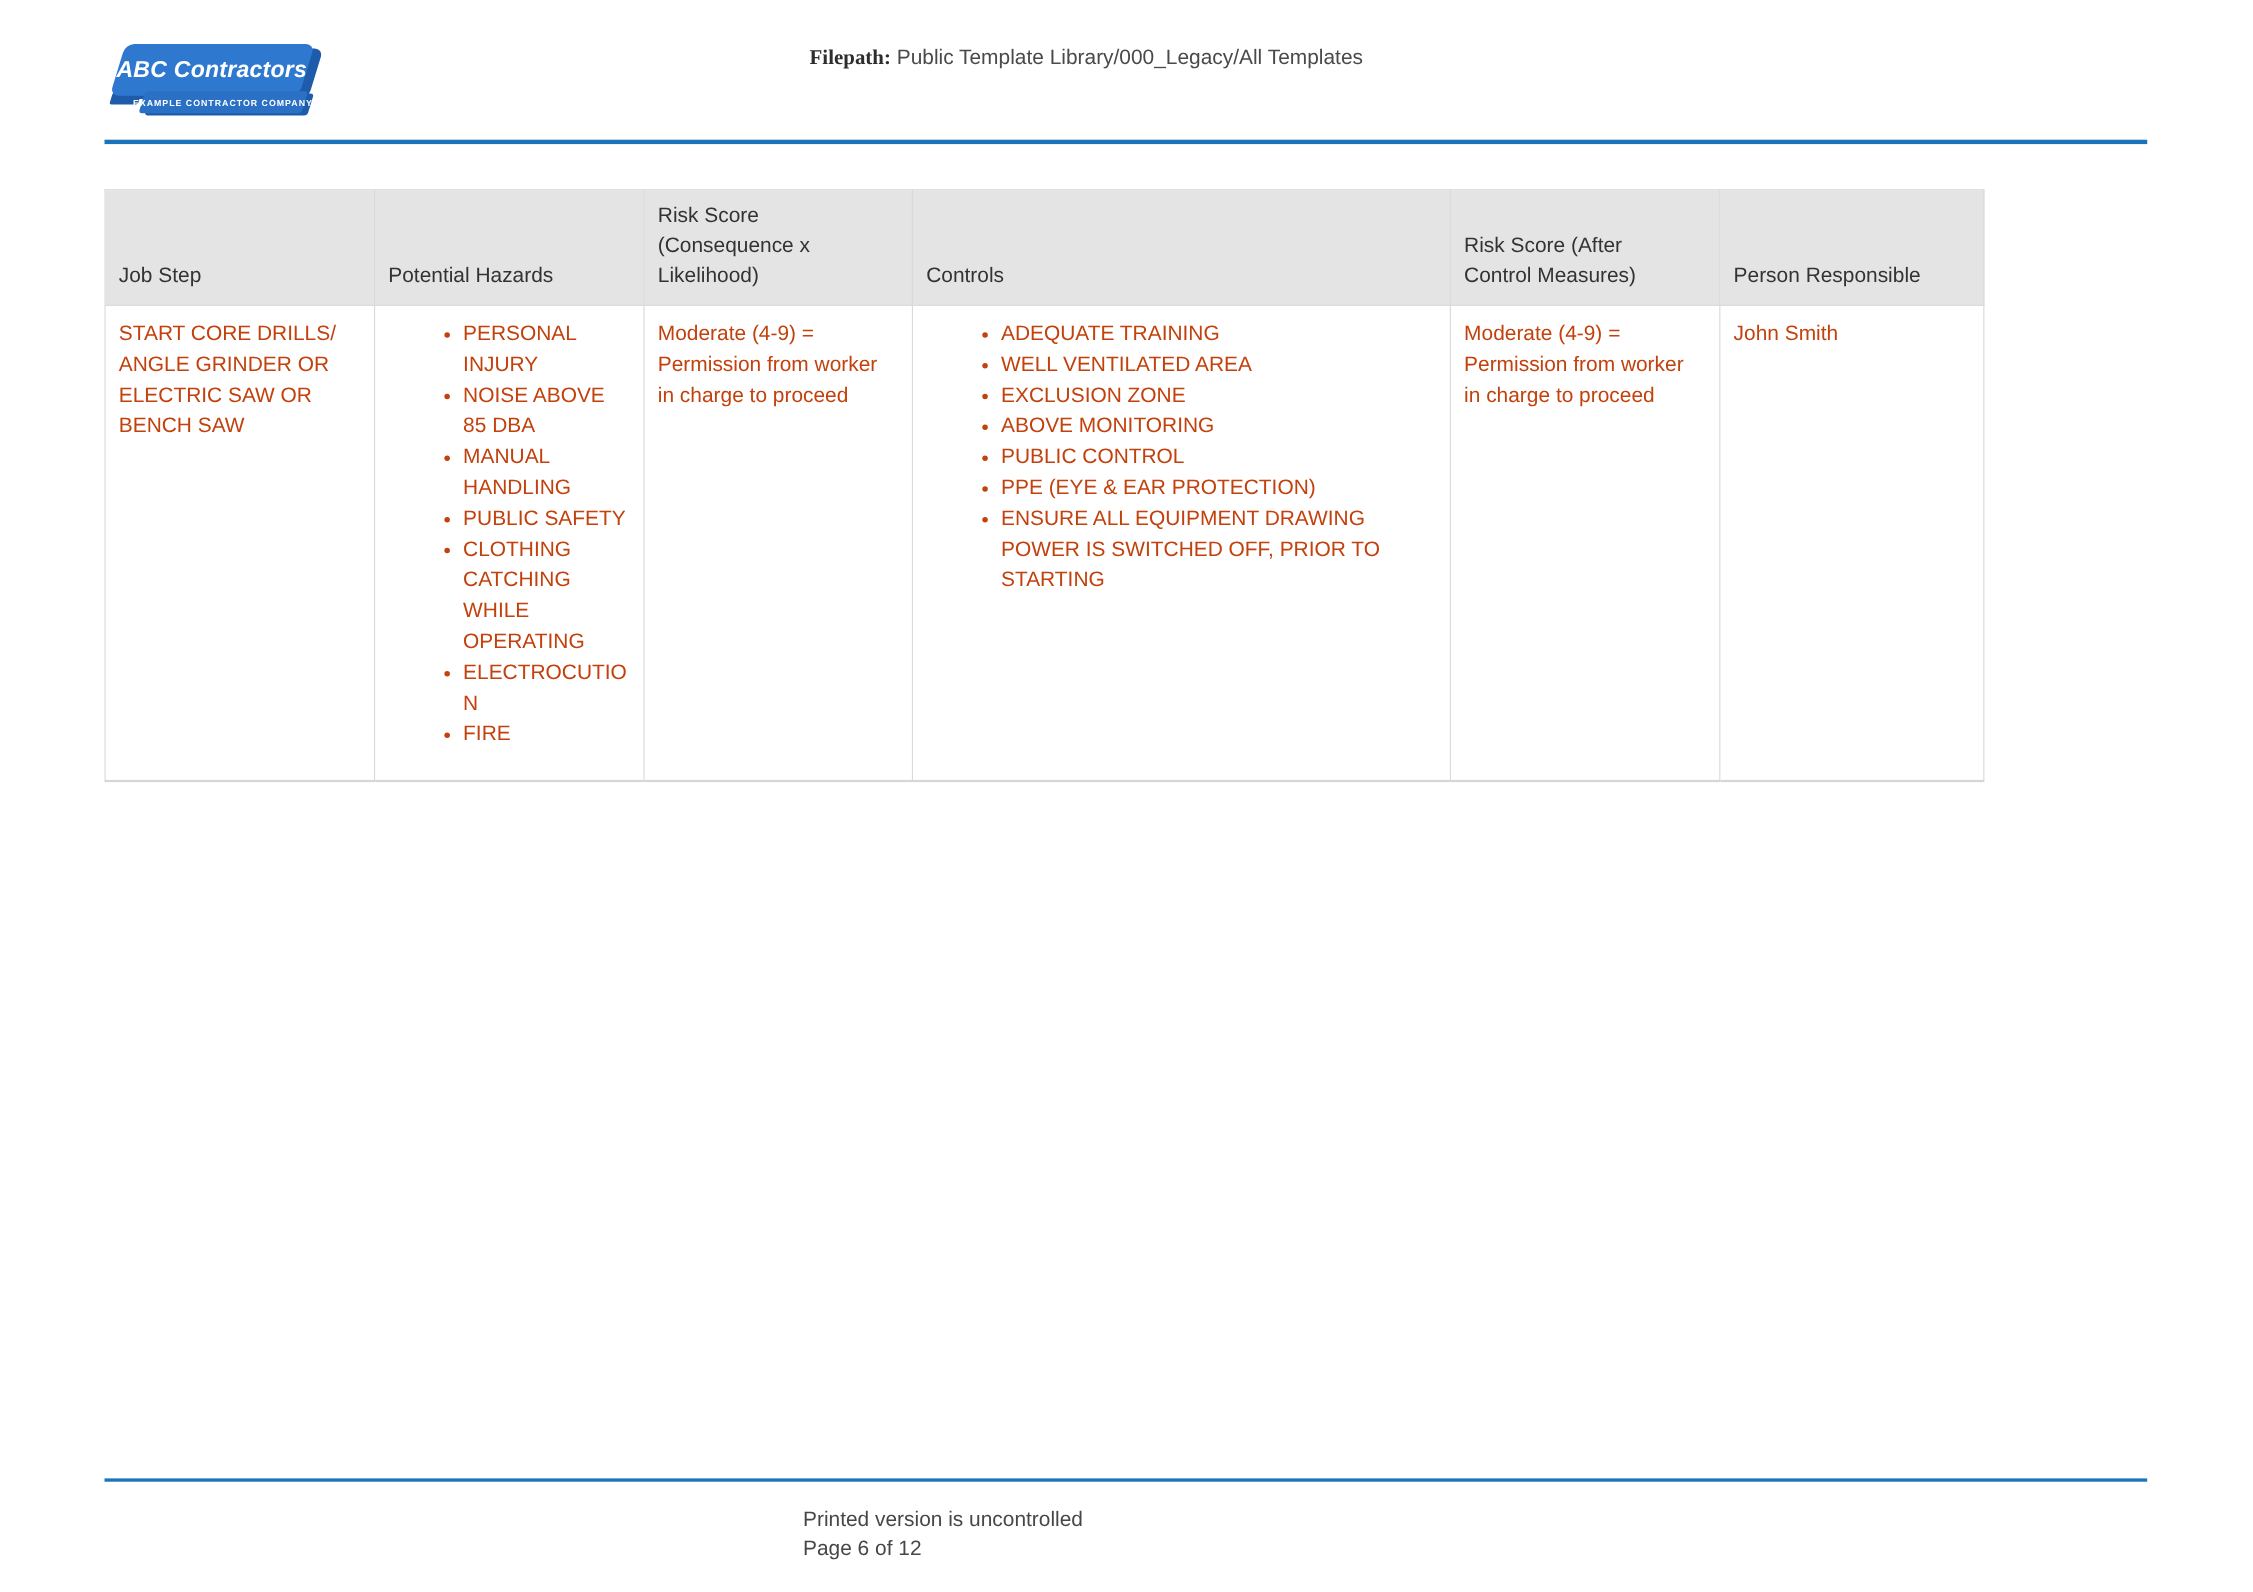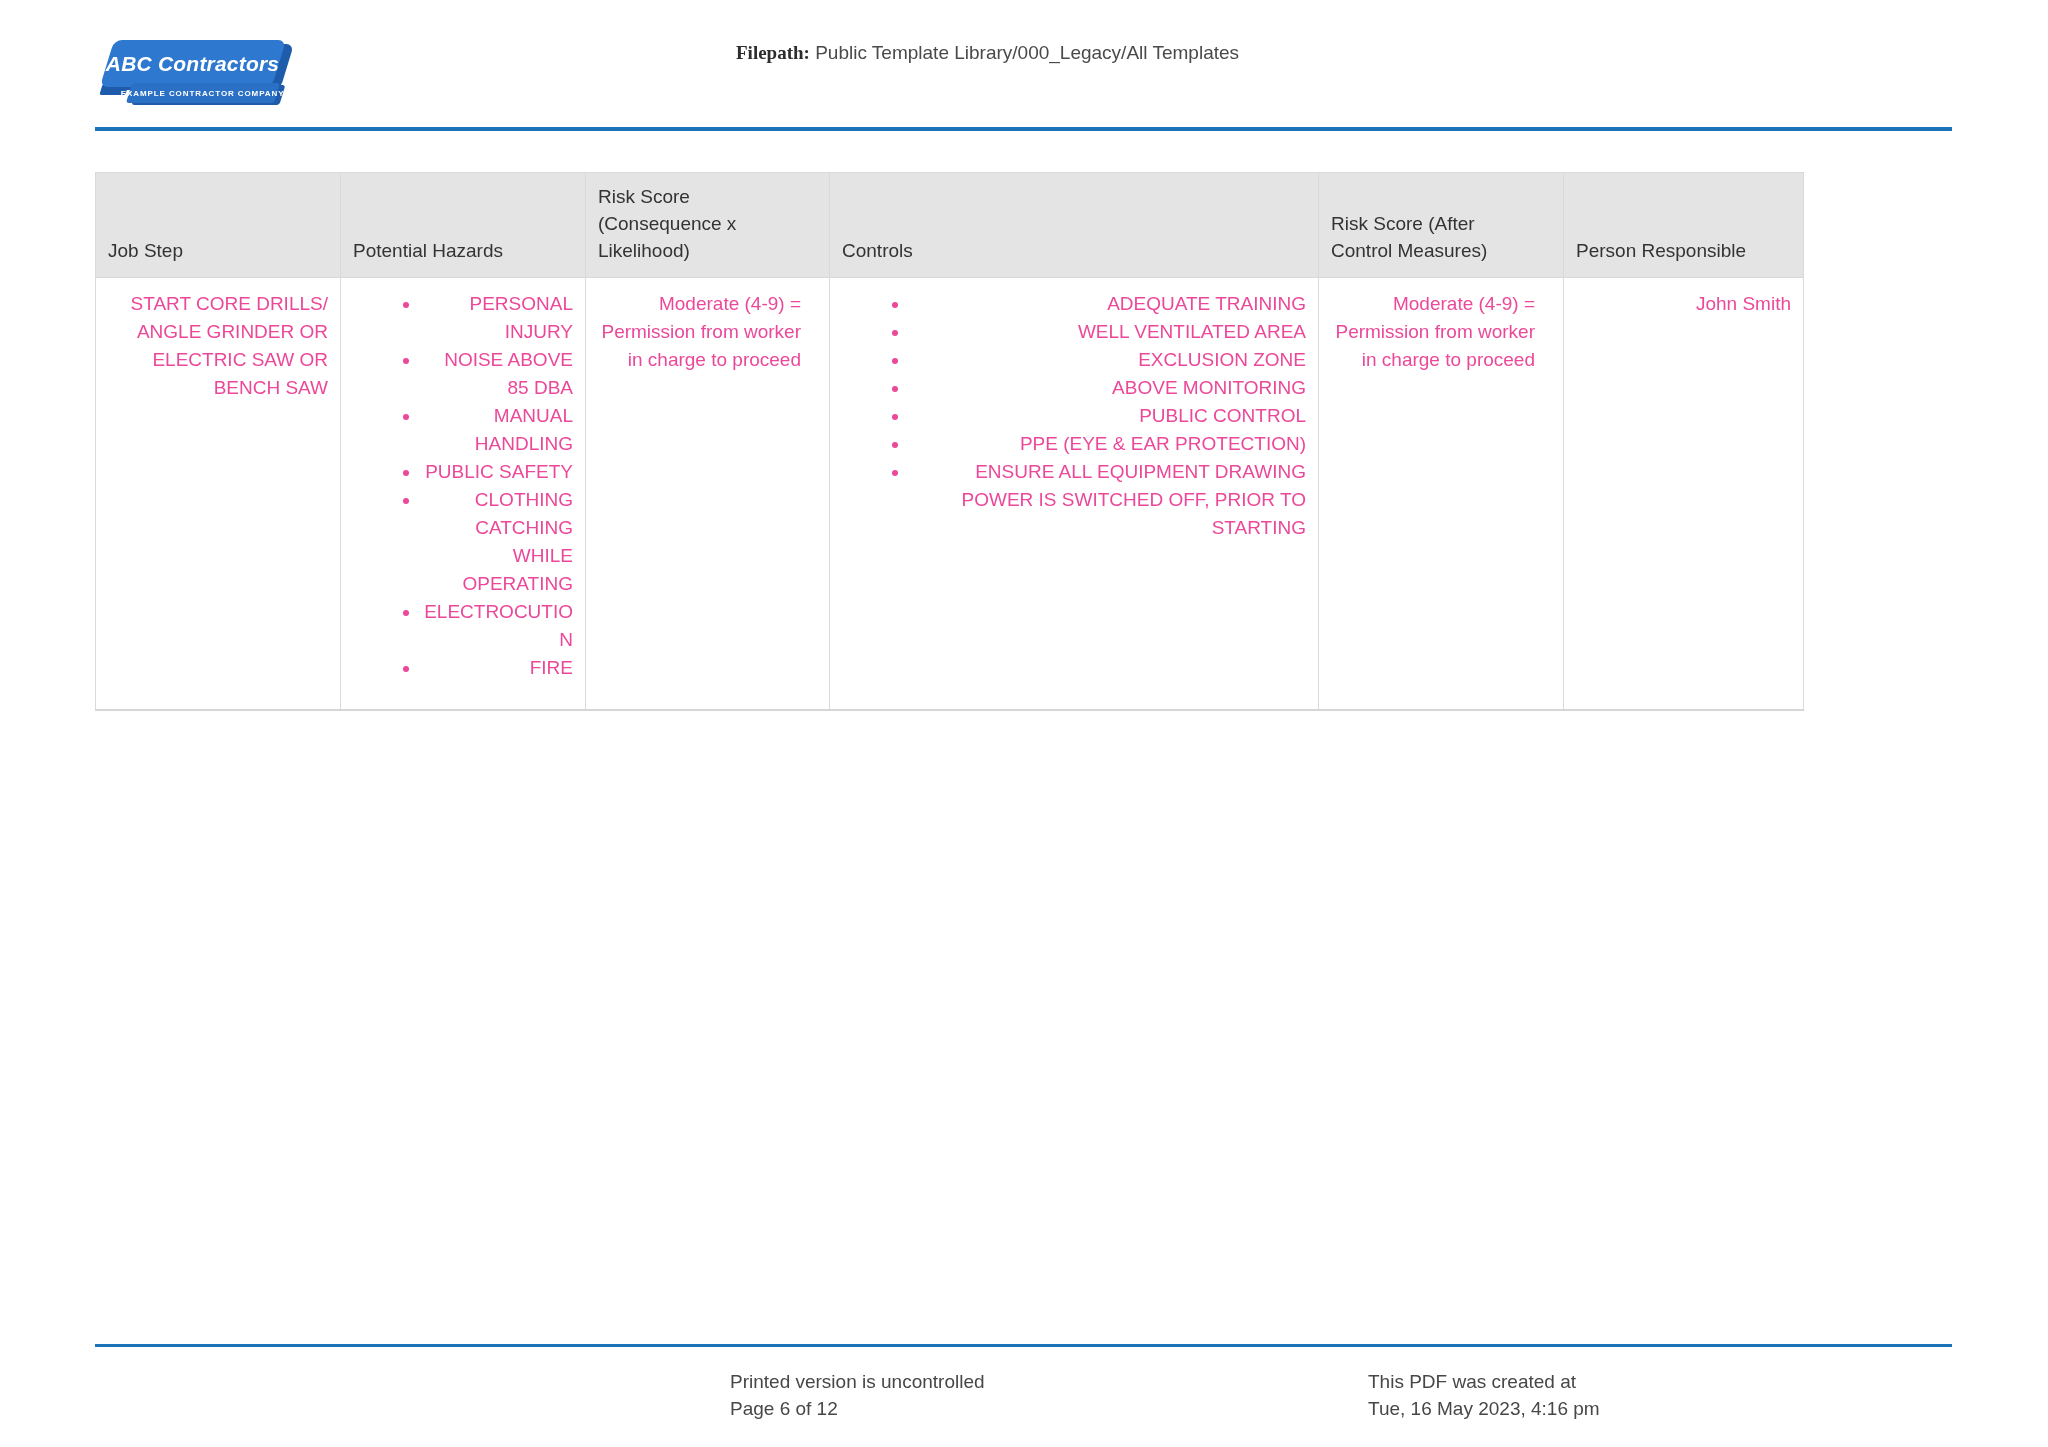--- a/index.html
+++ b/index.html
@@ -36,22 +36,22 @@
   
   .doc-table { position:absolute; left:95px; top:172px; width:1708px;
                border-collapse:collapse; table-layout:fixed; }
   .doc-table th, .doc-table td { border:1px solid #d9d9d9; }
   .doc-table th {
     background:#e4e4e4; vertical-align:bottom; text-align:left;
     font-size:19px; font-weight:400; color:#333333; line-height:27px;
     padding:10px 12px 13px 12px; height:103px;
   }
   .doc-table td {
-    vertical-align:top; font-size:19px; color:#ec4899; line-height:28px;
-    padding:12px 12px; height:432px;text-align:right;
+    vertical-align:top; font-size:19px; color:#c2410c; line-height:28px;
+    padding:12px 12px; height:432px;
   }
   .doc-table tr:last-child td { border-bottom:2px solid #d6d6d6; }
   .col-risk { padding-right:28px !important; }
   .cell-list { margin:0; padding:0 0 0 68px; list-style:disc; }
   .cell-list li { overflow-wrap:break-word; }
   .cell-text { overflow-wrap:break-word; }
 
   
   .bottom-rule { position:absolute; left:95px; top:1344px; width:1857px; height:3px; background:#1b74b9; }
   .footer-left  { position:absolute; left:730px;  top:1368px; font-size:19px; line-height:27px; color:#474747; }
@@ -138,18 +138,14 @@
         </td>
       </tr>
     </tbody>
   </table>
 
   <div class="bottom-rule"></div>
   <div class="footer-left">
     <div>Printed version is uncontrolled</div>
     <div>Page 6 of 12</div>
   </div>
-  <div class="footer-right">
-    <div>This PDF was created at</div>
-    <div>Tue, 16 May 2023, 4:16 pm</div>
-  </div>
 
 </div>
 
 </body></html>

